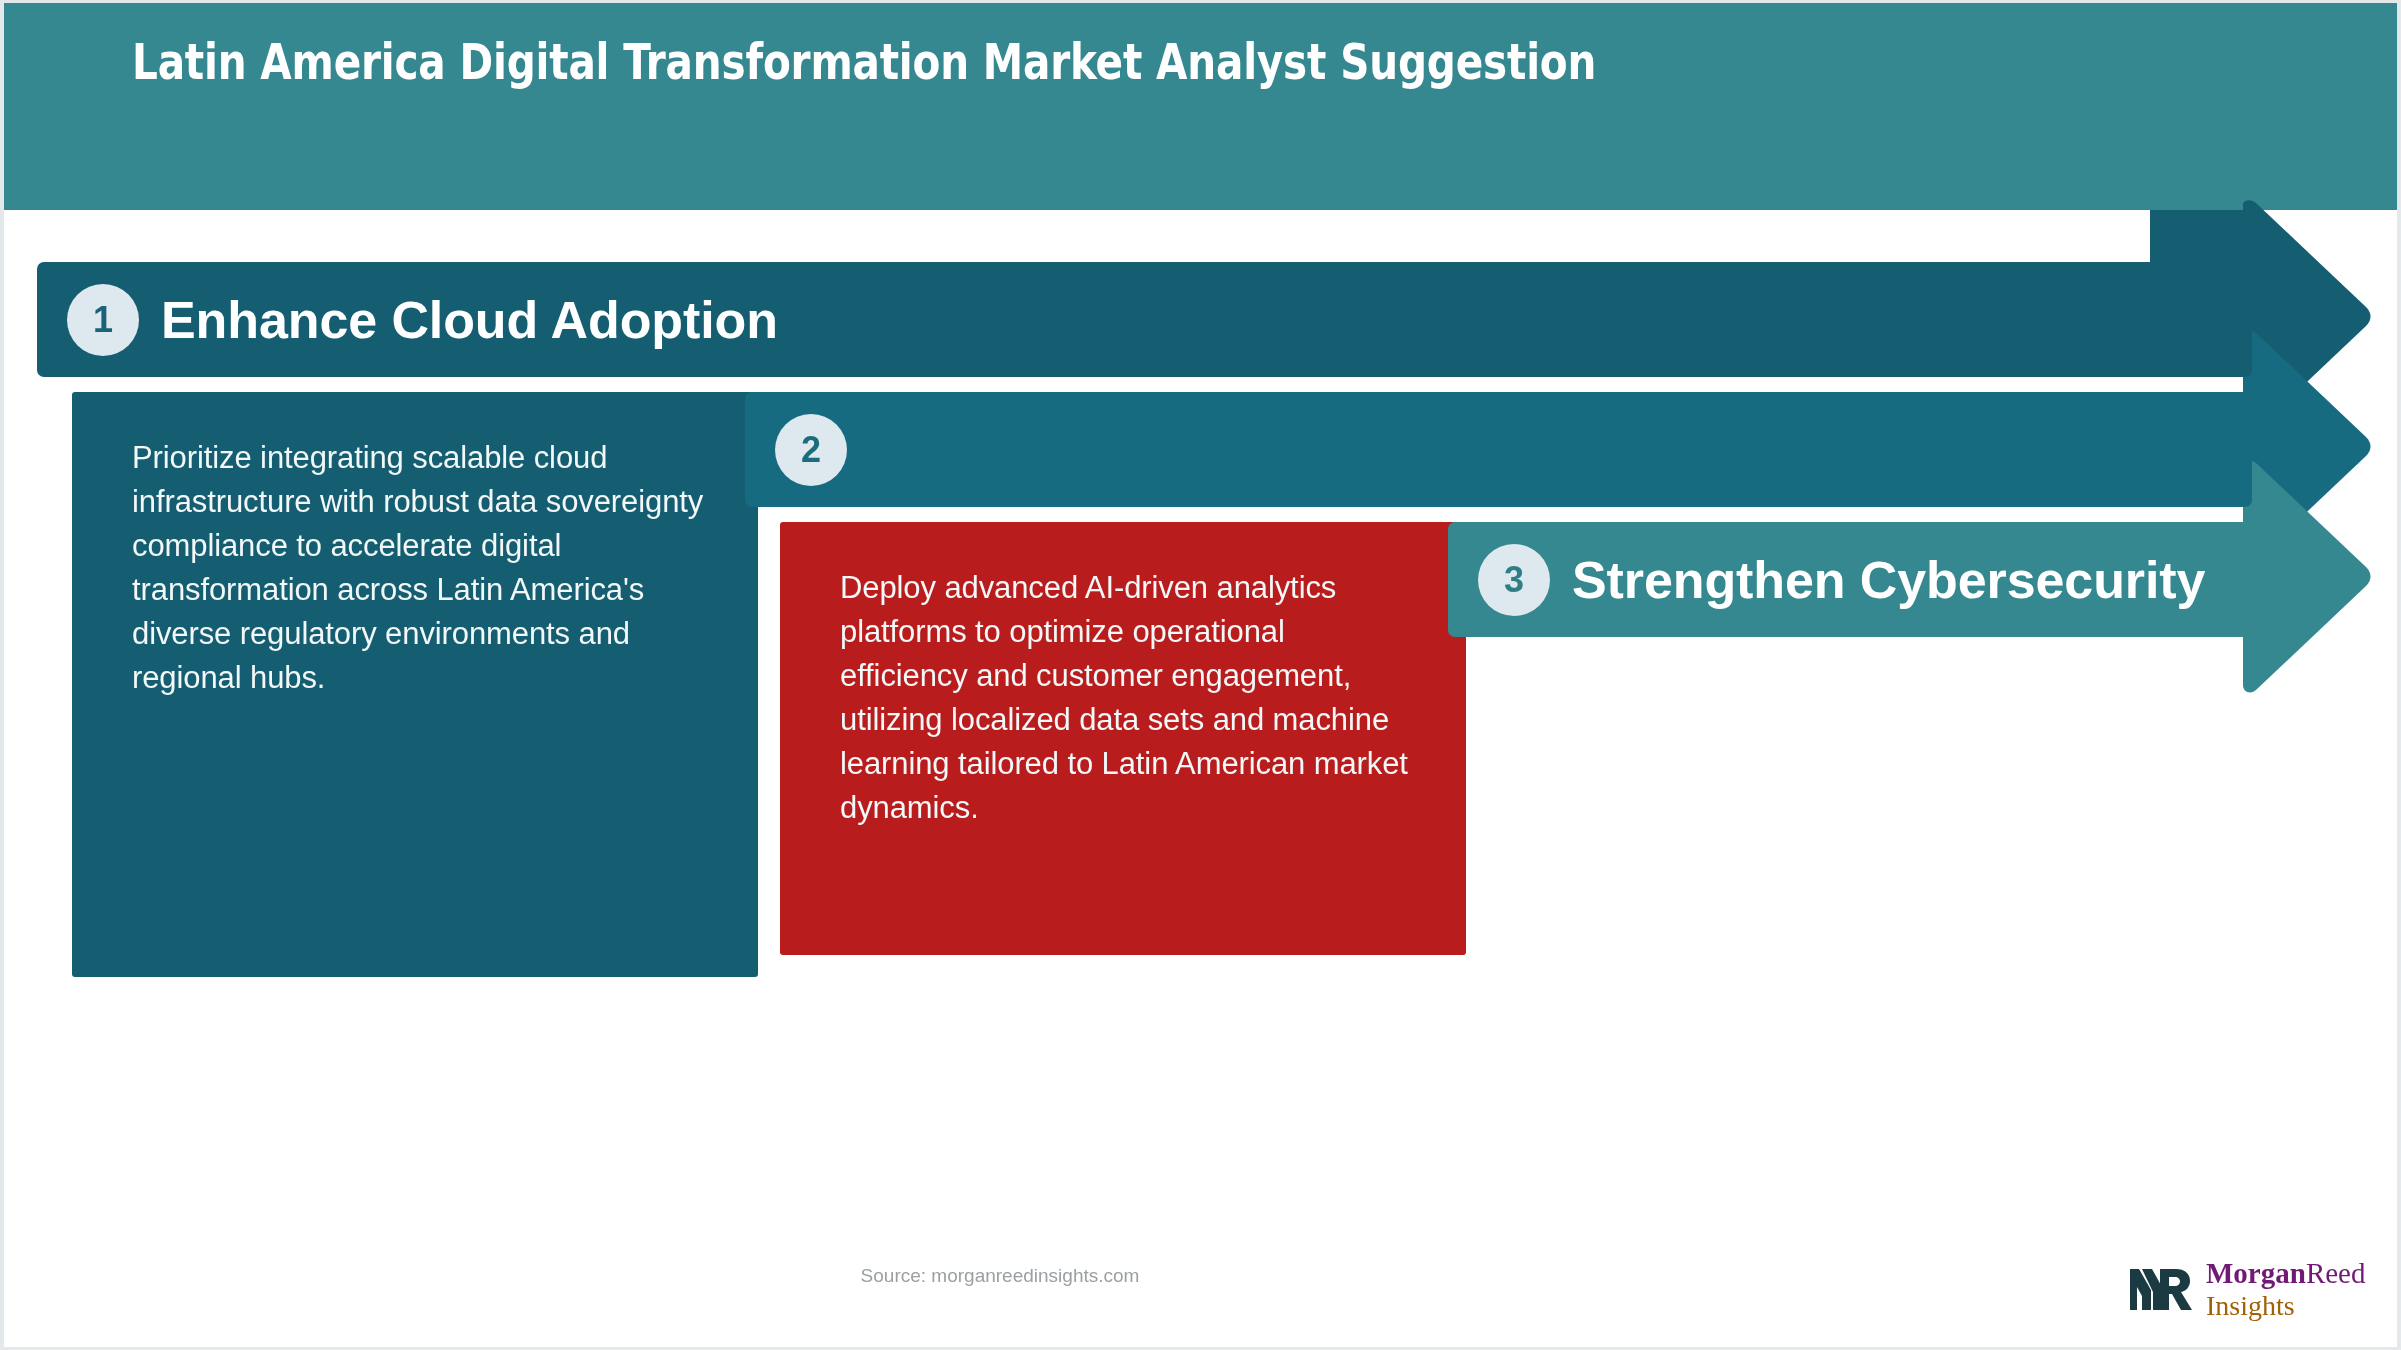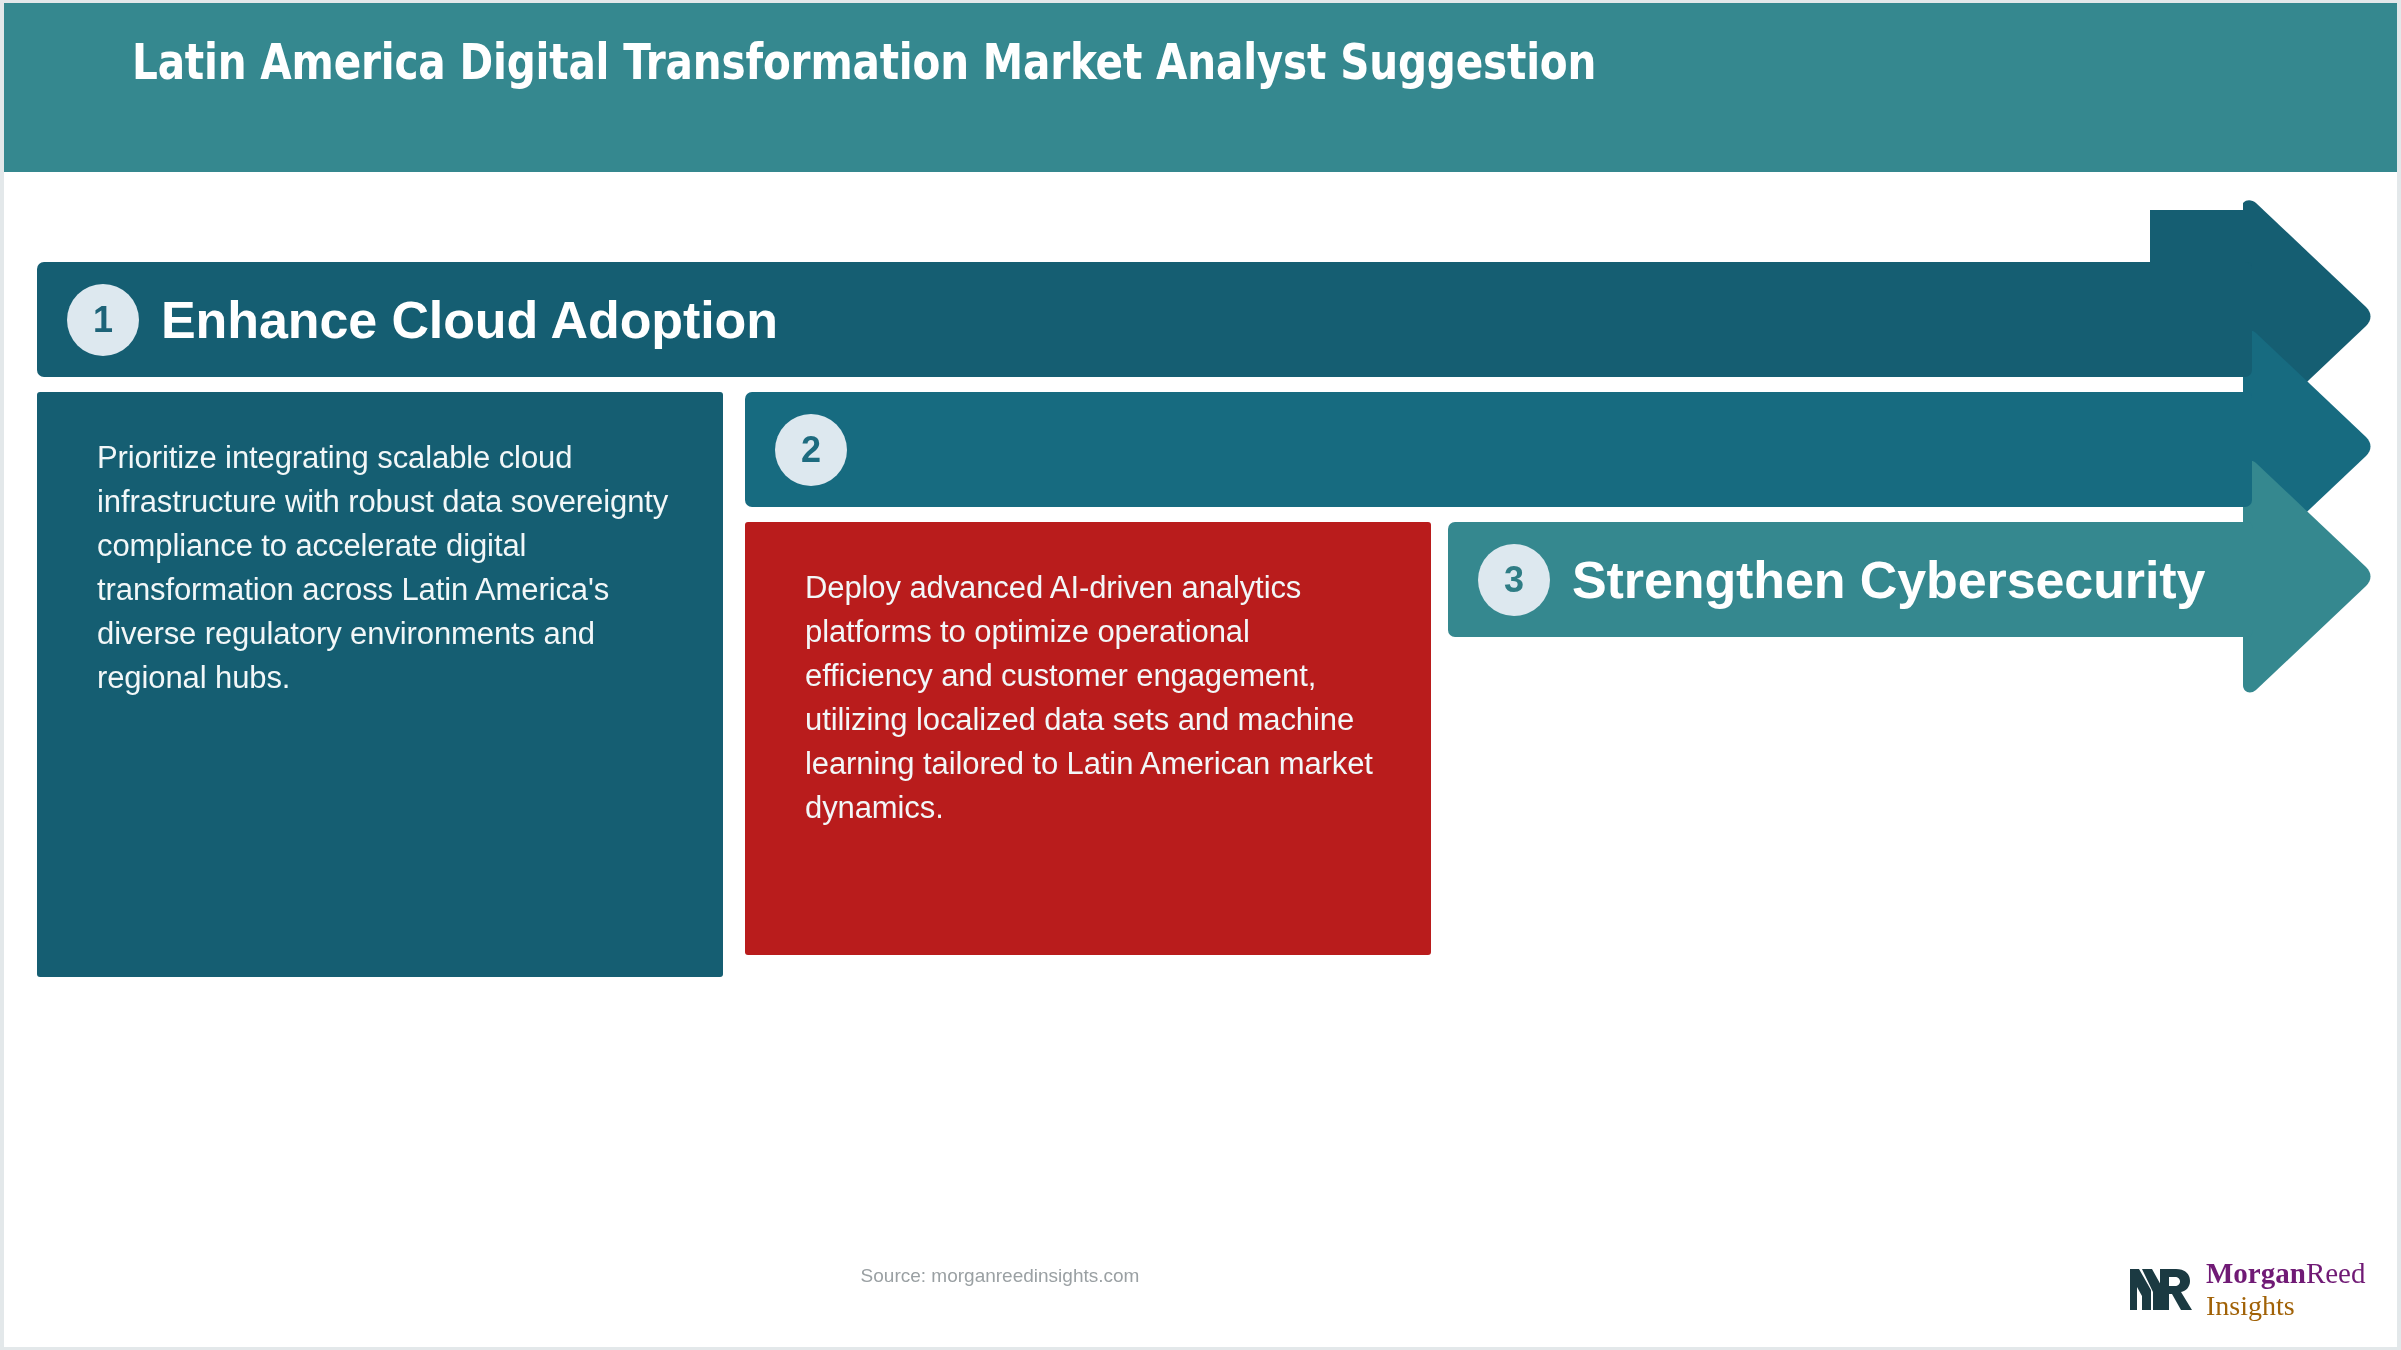--- a/index.html
+++ b/index.html
@@ -31,21 +31,21 @@
   .frame-right  { right: 0;  top: 0; width: 4px;  height: 1350px; }
   .frame-top    { left: 0;   top: 0; width: 2401px; height: 3px; }
   .frame-bottom { left: 0;   bottom: 0; width: 2401px; height: 3px; }
 
   
   .header-bar {
     position: absolute;
     left: 4px;
     top: 3px;
     width: 2393px;
-    height: 169px;
+    height: 207px;
     background: #35888F;
   }
   .header-title {
     position: absolute;
     left: 128px;
     top: 30px;
     width: 1620px;
     color: #ffffff;
     font-family: "DejaVu Sans Condensed", "Liberation Sans Narrow", "Liberation Sans", sans-serif;
     font-size: 49px;
@@ -117,20 +117,21 @@
     background: #35888F;
     padding-left: 30px;
   }
 
   
   .card {
     position: absolute;
     border-radius: 3px;
     box-sizing: border-box;
     padding: 44px 52px 30px 60px;
+    margin-left: 35px;
   }
   .card-text {
     color: #f2f7f8;
     font-size: 31px;
     line-height: 1.42;
     letter-spacing: -0.1px;
   }
   .card-1 {
     left: 37px;   top: 392px;  width: 686px;  height: 585px;
     background: #155E72;

